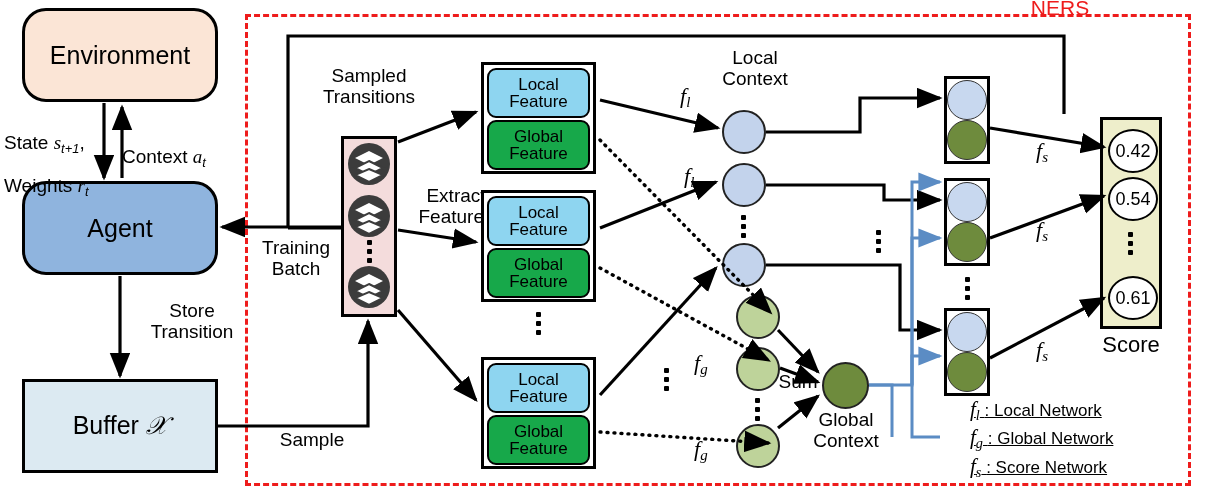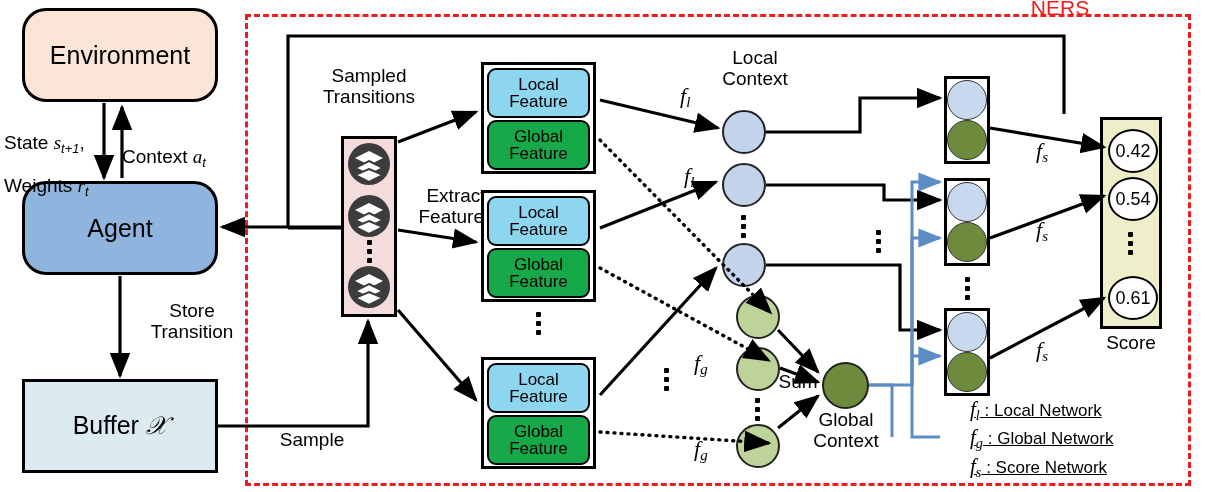--- a/index.html
+++ b/index.html
@@ -59,20 +59,21 @@
   </div>
 
   <div class="lbl" style="left:122px;top:126px;width:110px;font-size:19px;text-align:left;">
     <span>Context </span><span class="it">a</span><span class="sub">t</span>
   </div>
 
   <div class="lbl" style="left:124px;top:301px;width:136px;font-size:19px;text-align:center;">Store<br>Transition</div>
 
   <div class="lbl" style="left:262px;top:430px;width:100px;font-size:19px;">Sample</div>
 
+  <div class="lbl" style="left:248px;top:238px;width:96px;font-size:19px;">Training<br>Batch</div>
 
   <div class="lbl" style="left:306px;top:66px;width:126px;font-size:19px;">Sampled<br>Transitions</div>
 
   <div class="box" style="left:341px;top:136px;width:56px;height:181px;background:#F4DCDC;"></div>
 
   <div class="abs" style="left:347px;top:142px;width:44px;height:44px;">
     <svg width="44" height="44" viewBox="0 0 44 44">
         <circle cx="22" cy="22" r="21" fill="#3c3c3c"></circle>
         <polygon points="22,9 36,16 22,23 8,16" fill="#fff"></polygon>
         <polygon points="22,19 36,26 22,33 8,26" fill="#fff" stroke="#3c3c3c" stroke-width="2"></polygon>
@@ -212,21 +213,21 @@
       <span>0.54</span>
     </div>
   <div class="vdots" style="left:1128px;top:232px;">
       <i></i>
       <i></i>
       <i></i>
     </div>
   <div class="scorec" style="left:1108px;top:276px;width:46px;height:40px;">
       <span>0.61</span>
     </div>
-  <div class="lbl" style="left:1096px;top:333px;width:70px;font-size:19px;">Score</div>
+  <div class="lbl" style="left:1096px;top:333px;width:70px;font-size:22px;">Score</div>
 
   <div class="lbl it" style="left:1036px;top:139px;font-size:22px;font-family:'Liberation Serif',serif;">f<span class="sub">s</span></div>
   <div class="lbl it" style="left:1036px;top:218px;font-size:22px;font-family:'Liberation Serif',serif;">f<span class="sub">s</span></div>
   <div class="lbl it" style="left:1036px;top:338px;font-size:22px;font-family:'Liberation Serif',serif;">f<span class="sub">s</span></div>
 
   <div class="legend" style="left:970px;top:396px;">
     <div>
       <span class="it" style="font-family:'Liberation Serif',serif;font-size:21px;">f<span class="sub">l</span></span>
       <span>: Local Network</span>
     </div>

